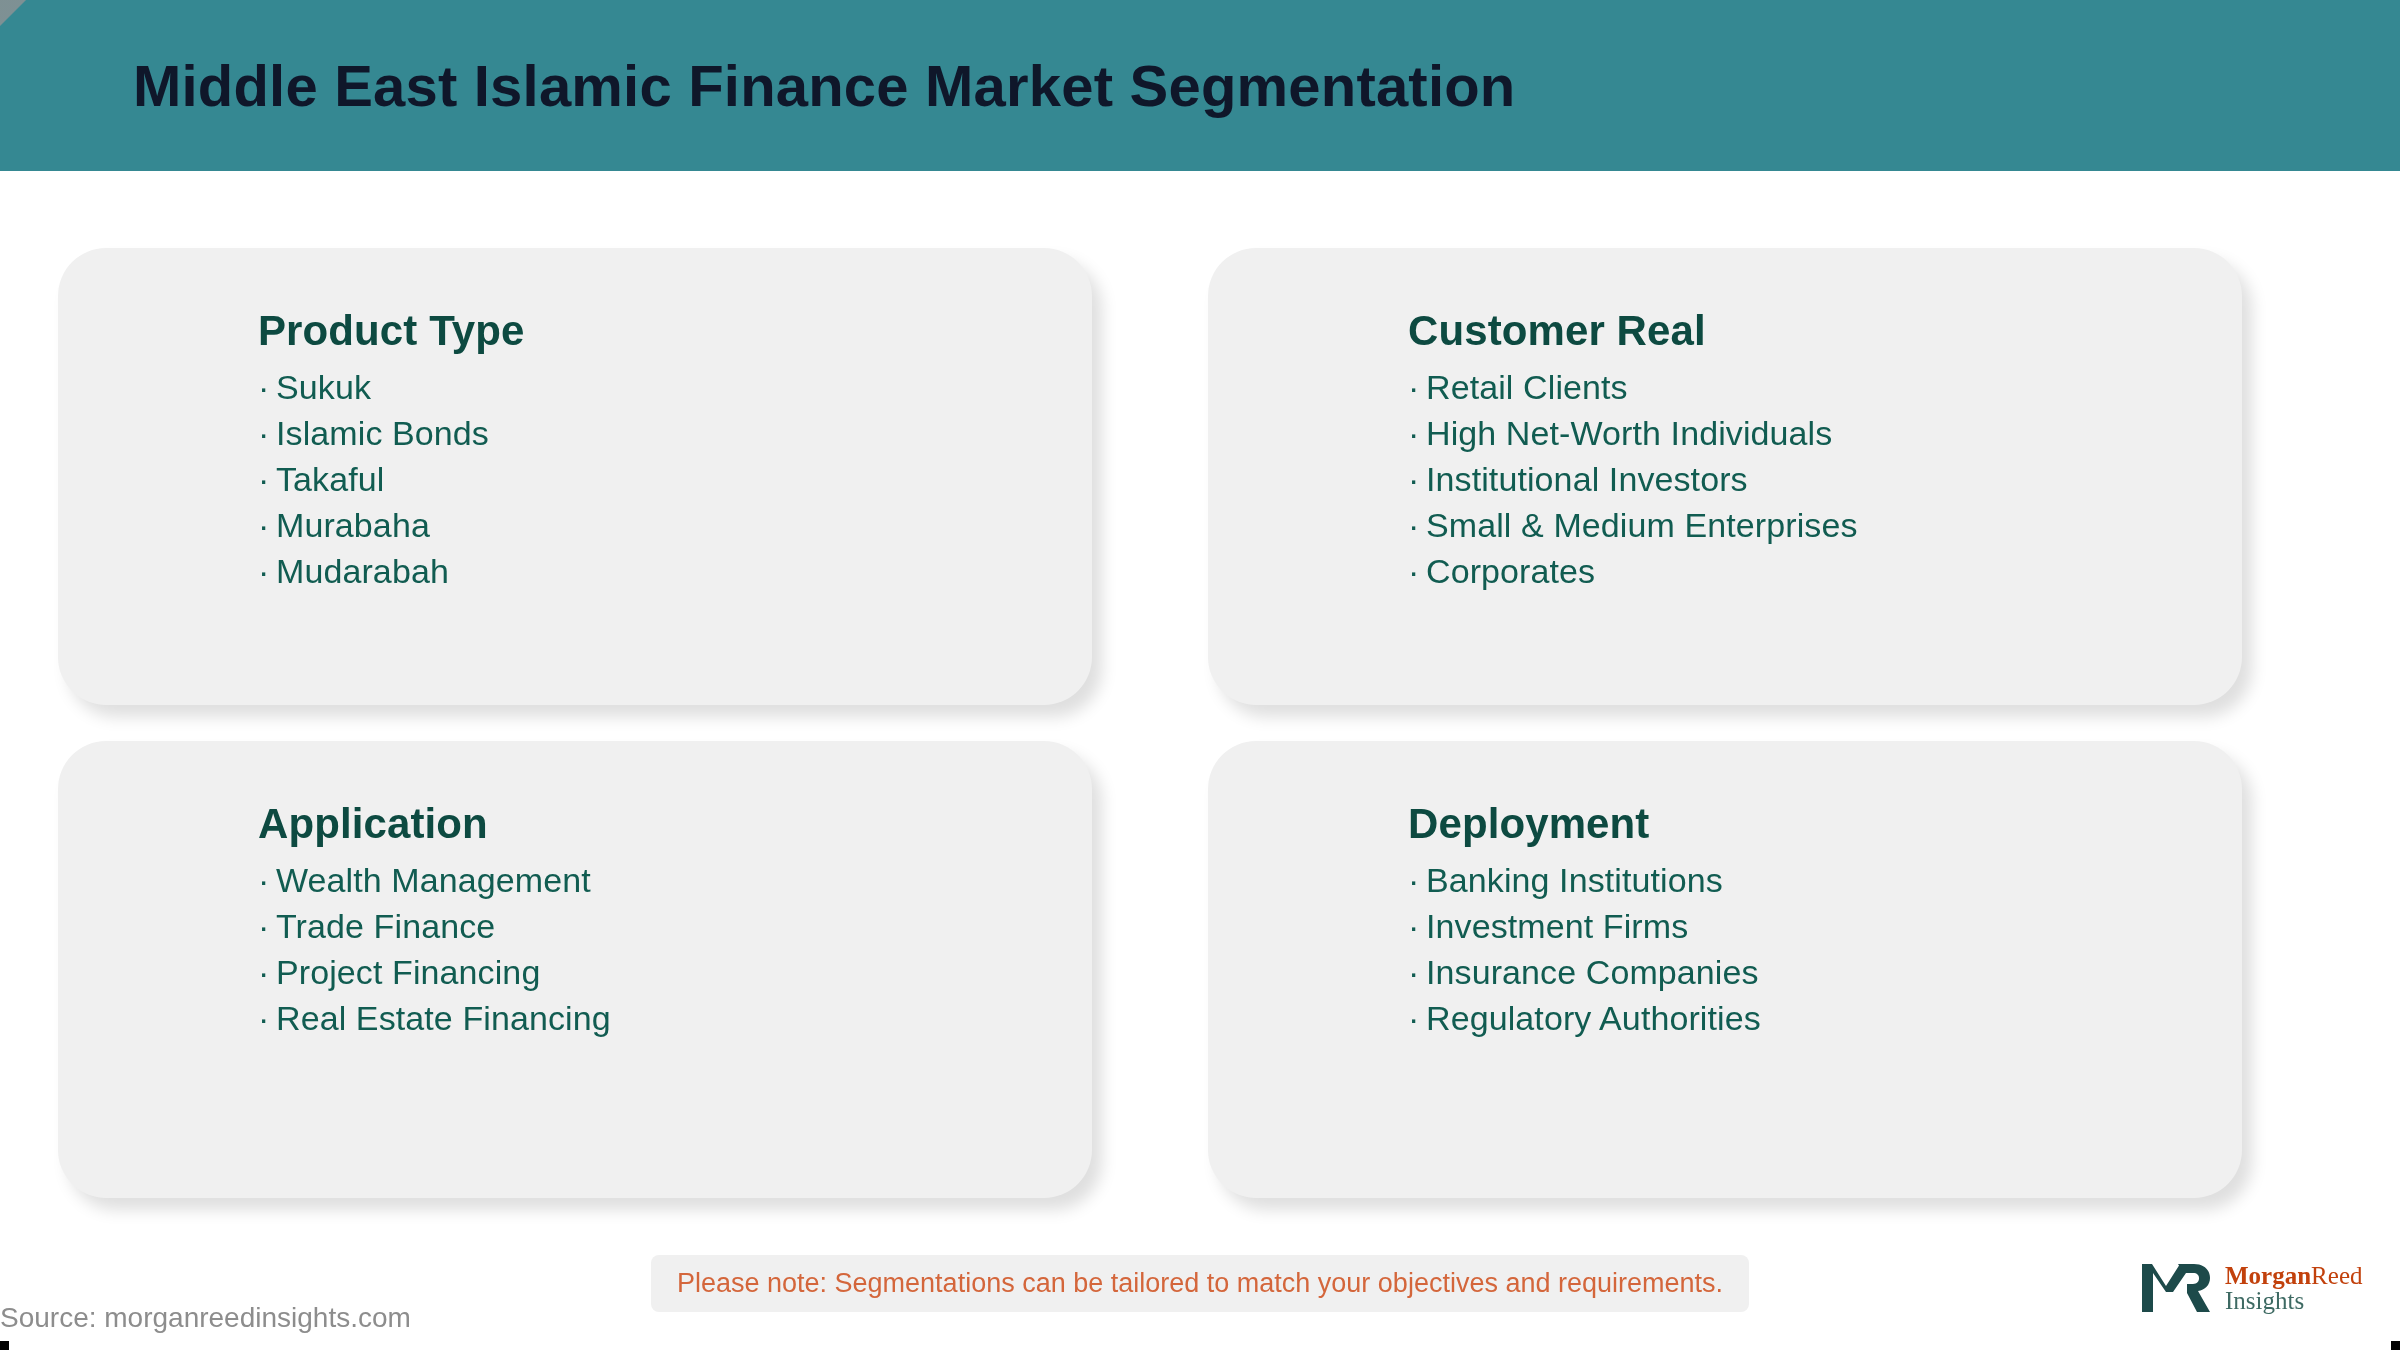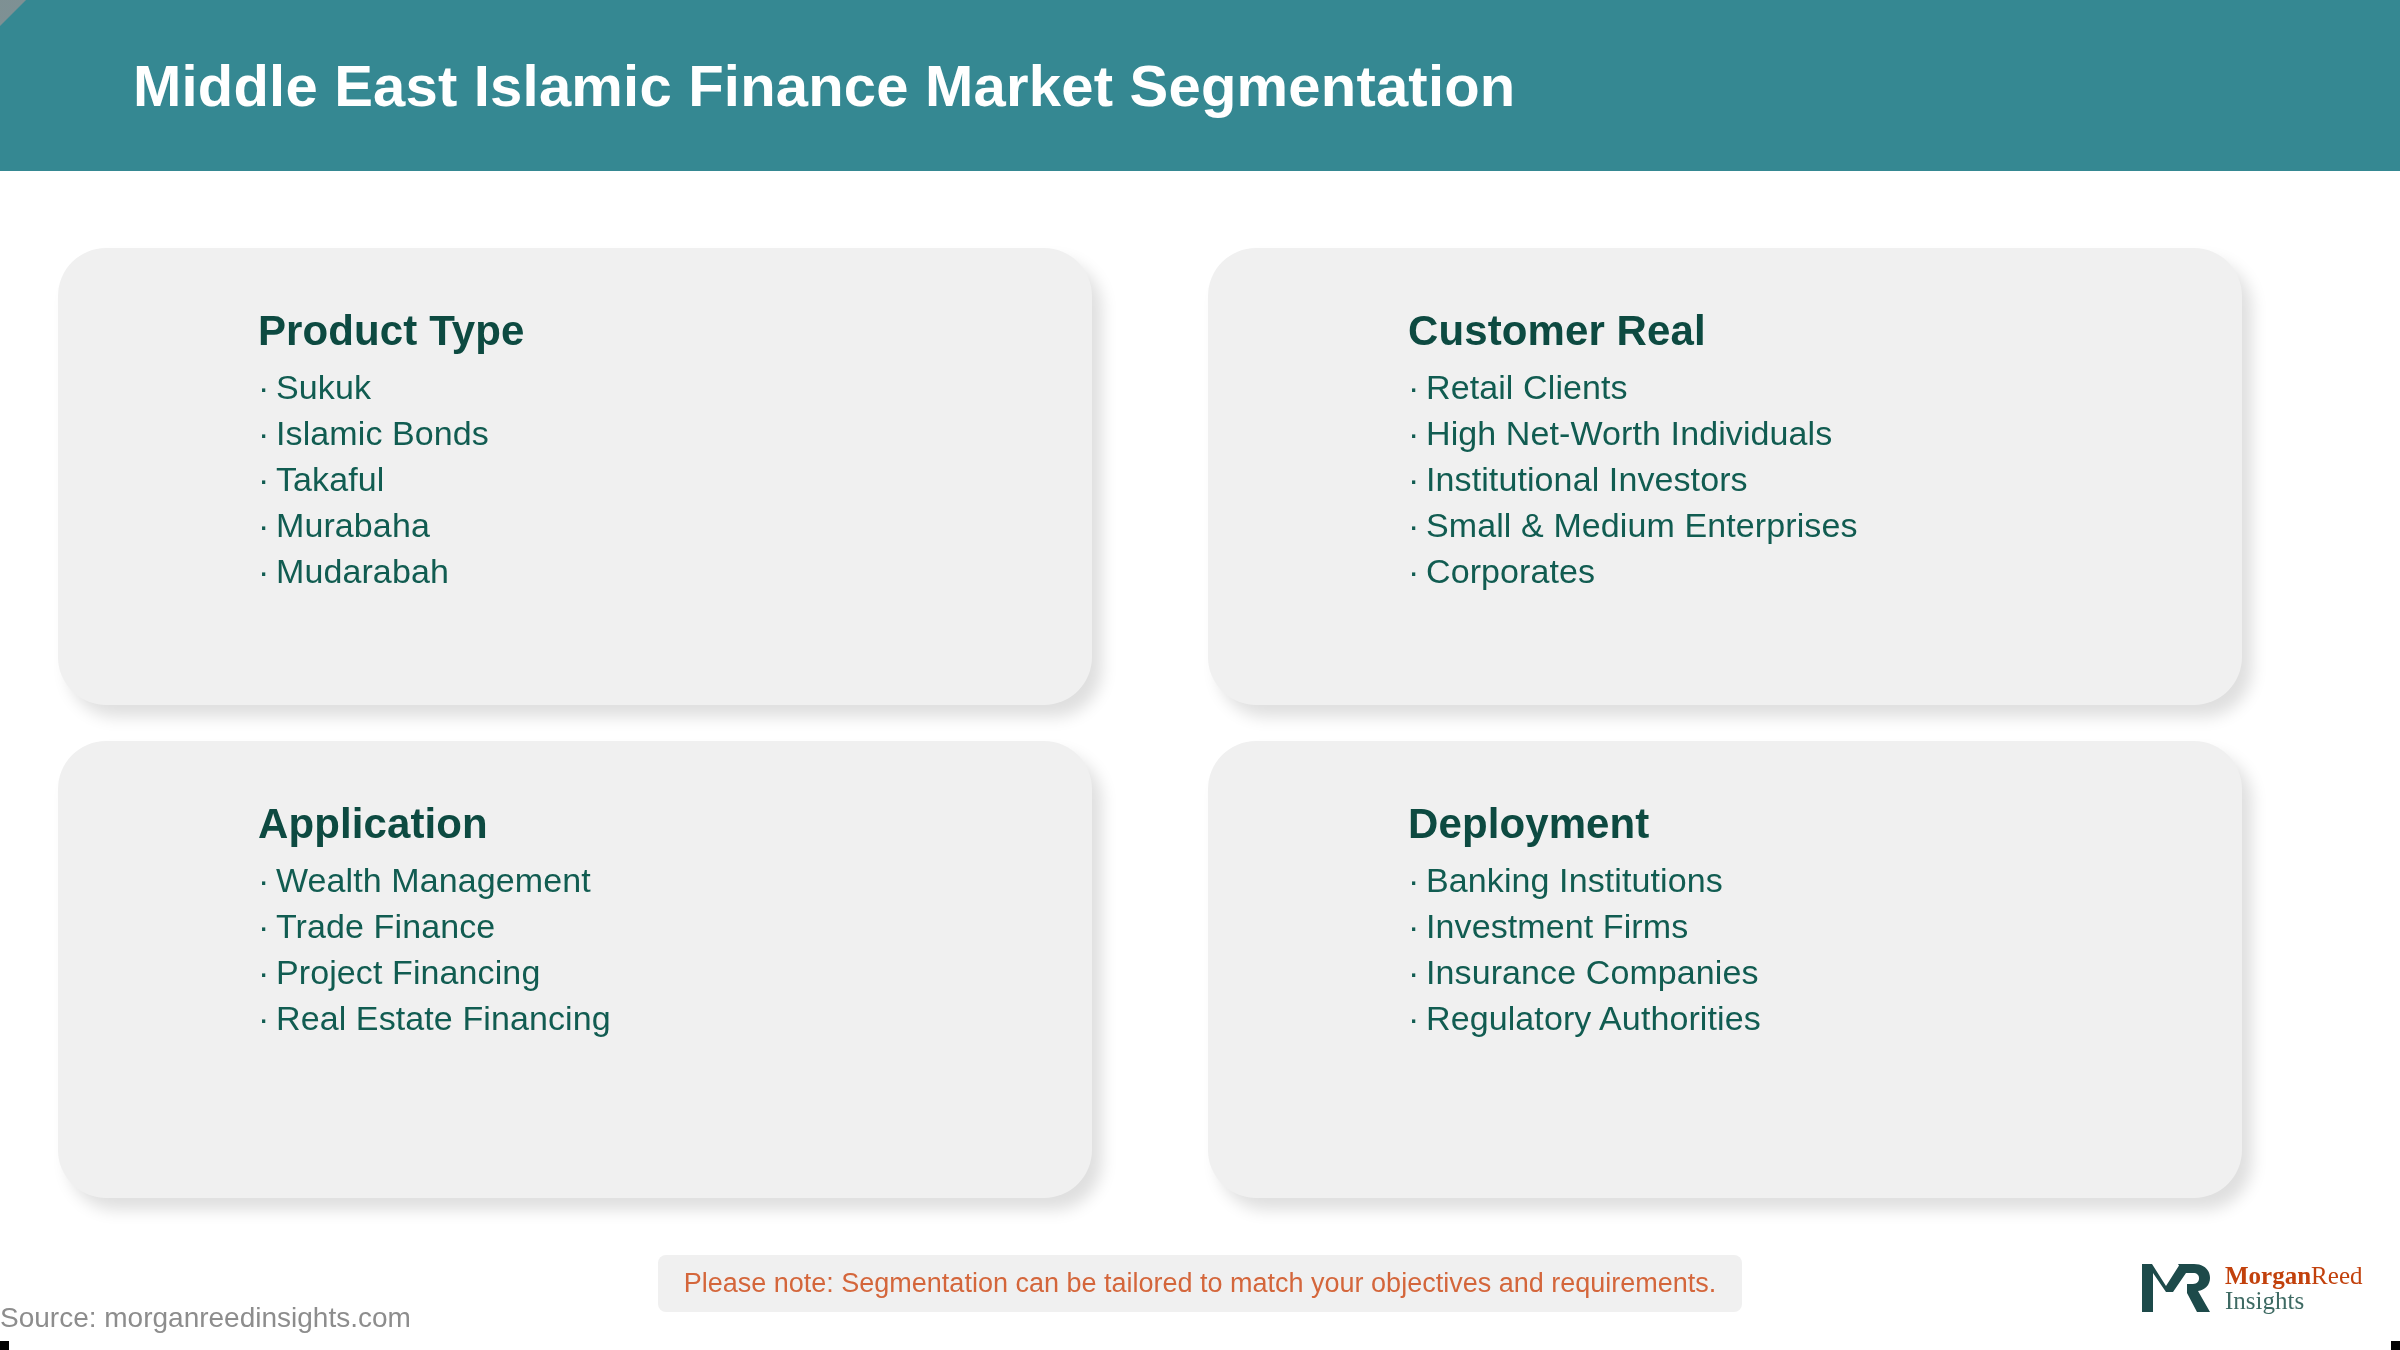--- a/index.html
+++ b/index.html
@@ -30,21 +30,21 @@
     position: absolute;
     left: 0;
     top: 0;
     width: 26px;
     height: 26px;
     background: linear-gradient(135deg, #8b9294 0%, #8b9294 48%, rgba(53,136,146,0) 52%);
     opacity: .85;
   }
   .header-title {
     margin-left: 133px;
-    color: #ffffff;
+    color: #0f172a;
     font-size: 58px;
     font-weight: bold;
     letter-spacing: .2px;
     line-height: 1.1;
     white-space: nowrap;
     text-align: center;
   }
 
   
   .grid {
@@ -226,21 +226,21 @@
         <li><span class="bullet">·</span><span>Investment Firms</span></li>
         <li><span class="bullet">·</span><span>Insurance Companies</span></li>
         <li><span class="bullet">·</span><span>Regulatory Authorities</span></li>
       </ul>
     </div>
   </div>
 
 </div>
 
 <div class="note-wrap">
-  <div class="note">Please note: Segmentation can be tailored to match your objectives and requirements.</div>
+  <div class="note">Please note: Segmentations can be tailored to match your objectives and requirements.</div>
 </div>
 <div class="source">Source: morganreedinsights.com</div>
 
 <div class="logo">
   <svg class="logo-mark" viewBox="0 0 72 52">
     <path d="M2 50 L2 2 L12 2 L26 24 L40 2 L46 2 L46 11 L33 30 L26 30 L13 11 L13 50 Z" fill="#1d4a4a"></path>
     <path d="M38 2 L54 2 C64 2 70 8 70 16 C70 23 65 28 58 29 L70 50 L57 50 L47 31 L47 22 L53 22 C57 22 59 19.5 59 16.3 C59 13 57 11 53 11 L44 11 Z" fill="#1d4a4a"></path>
   </svg>
   <div class="logo-text">
     <div class="logo-line1"><b>Morgan</b><span class="reed">Reed</span></div>

